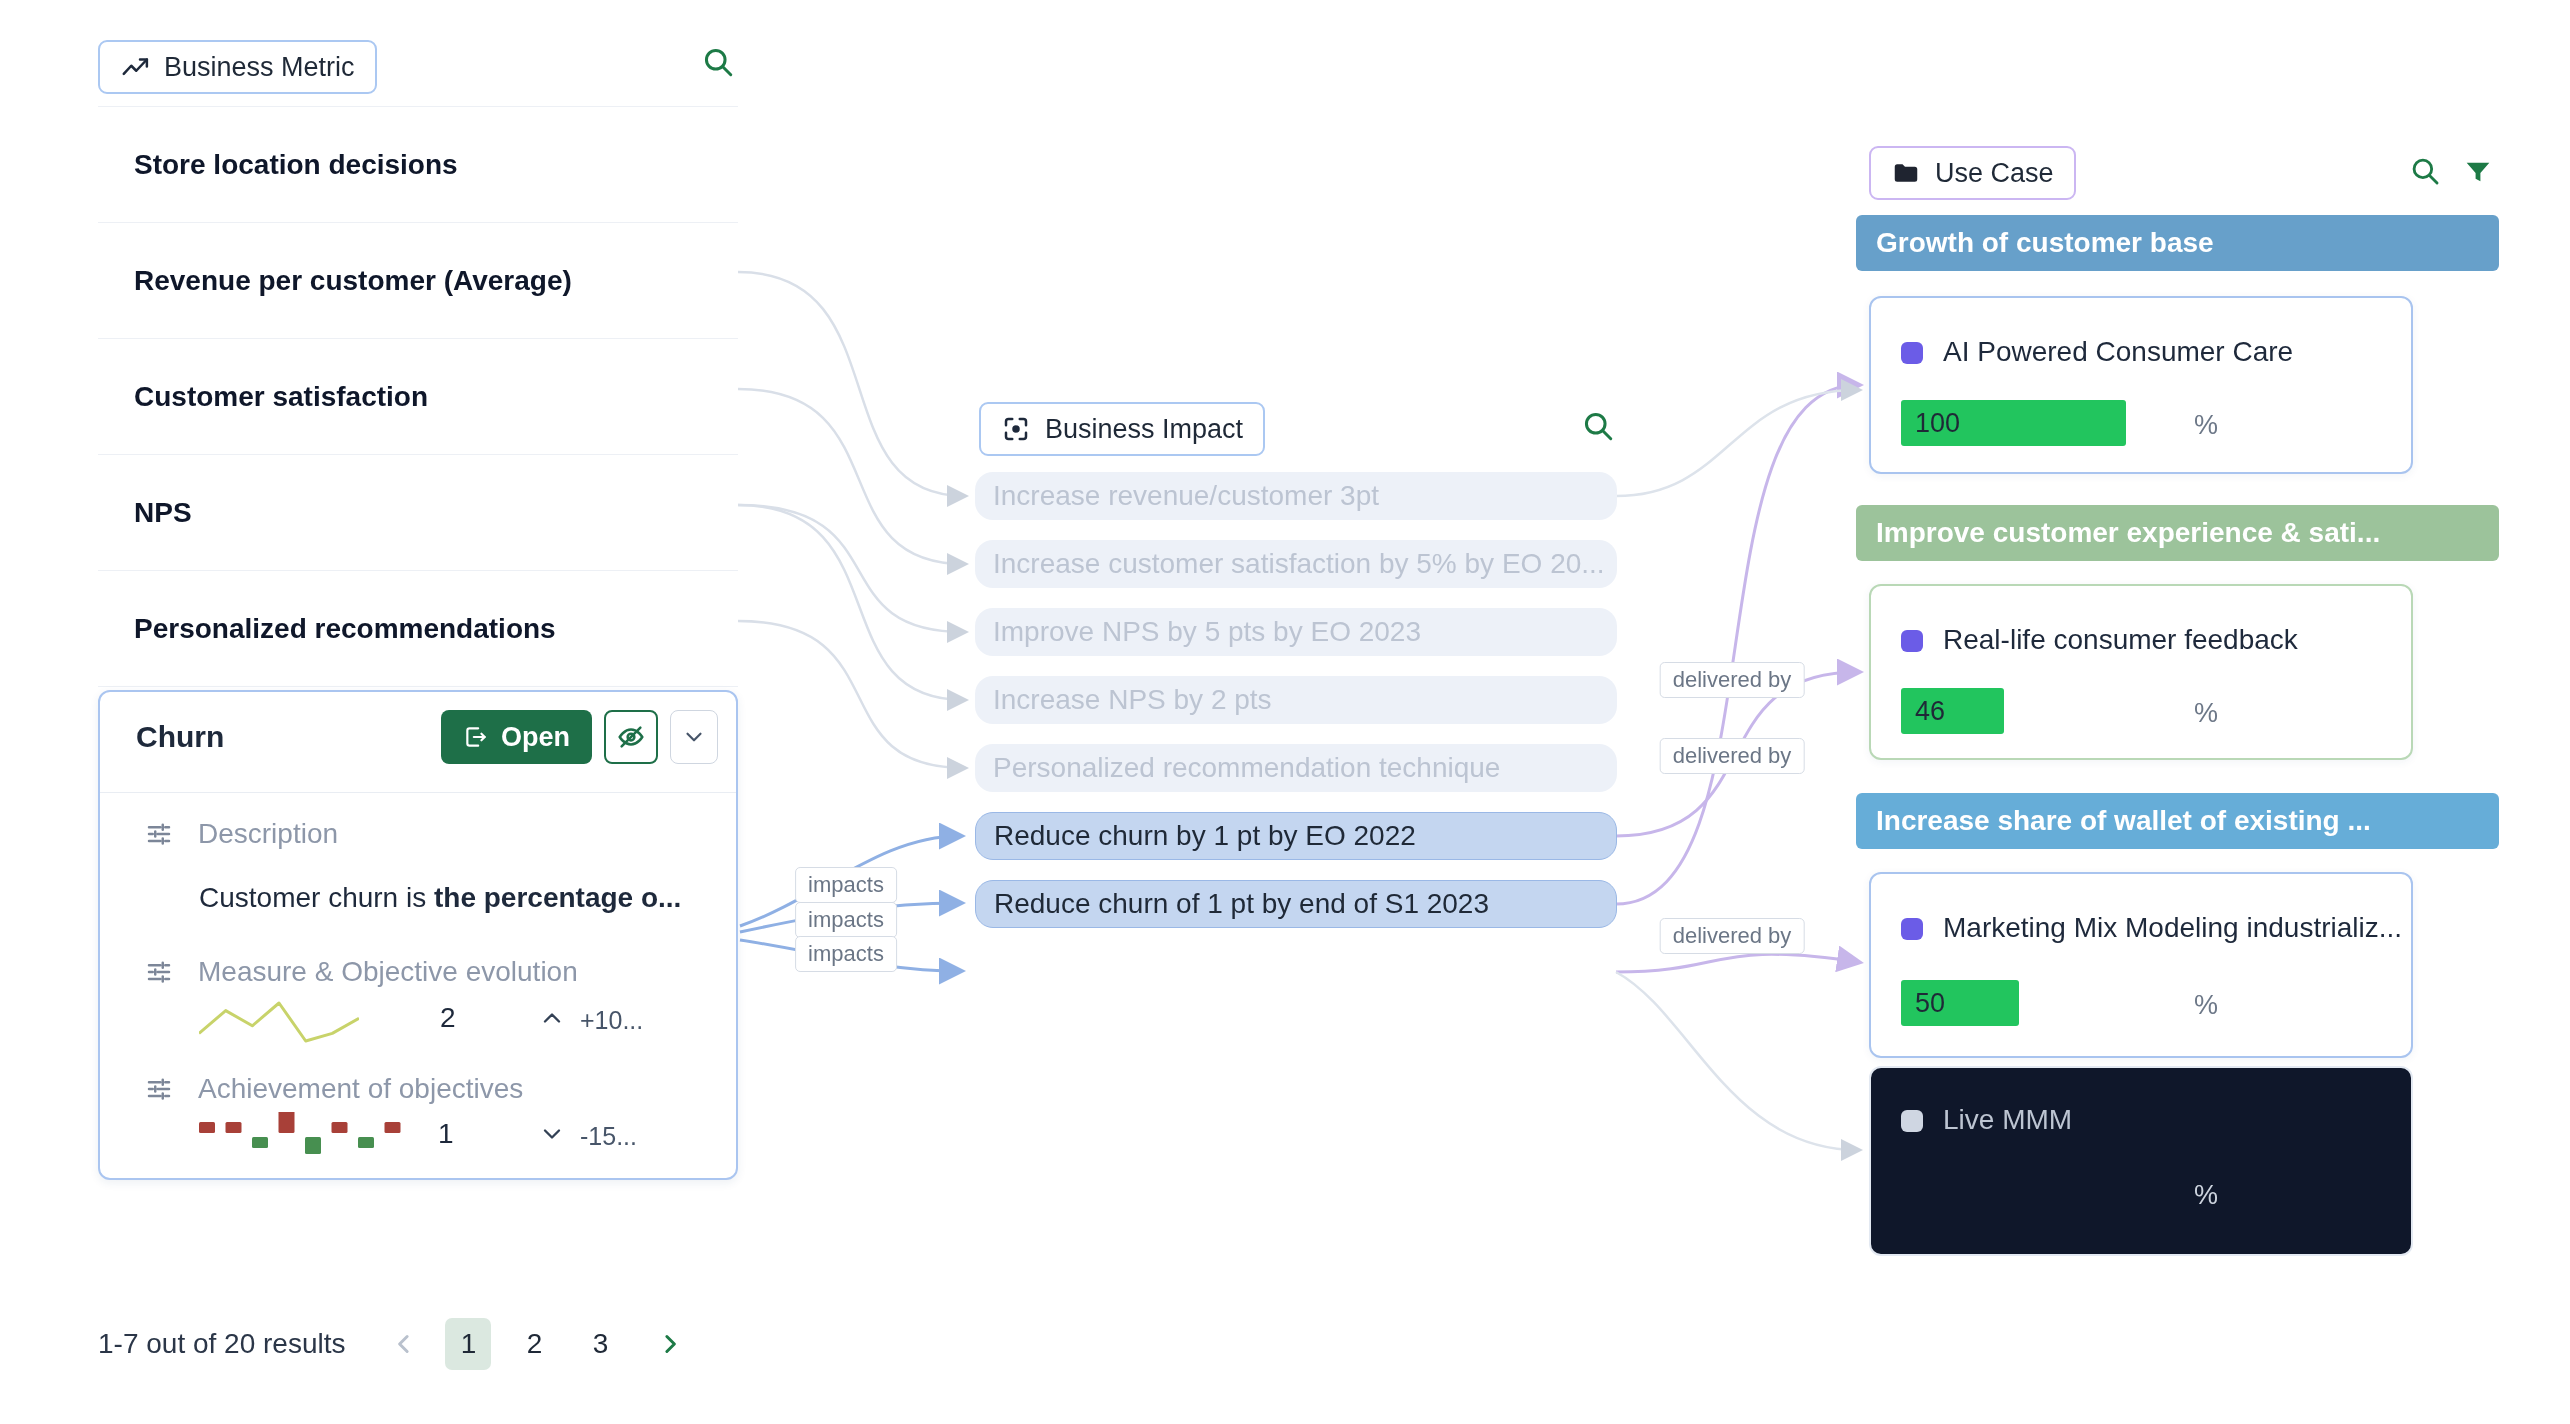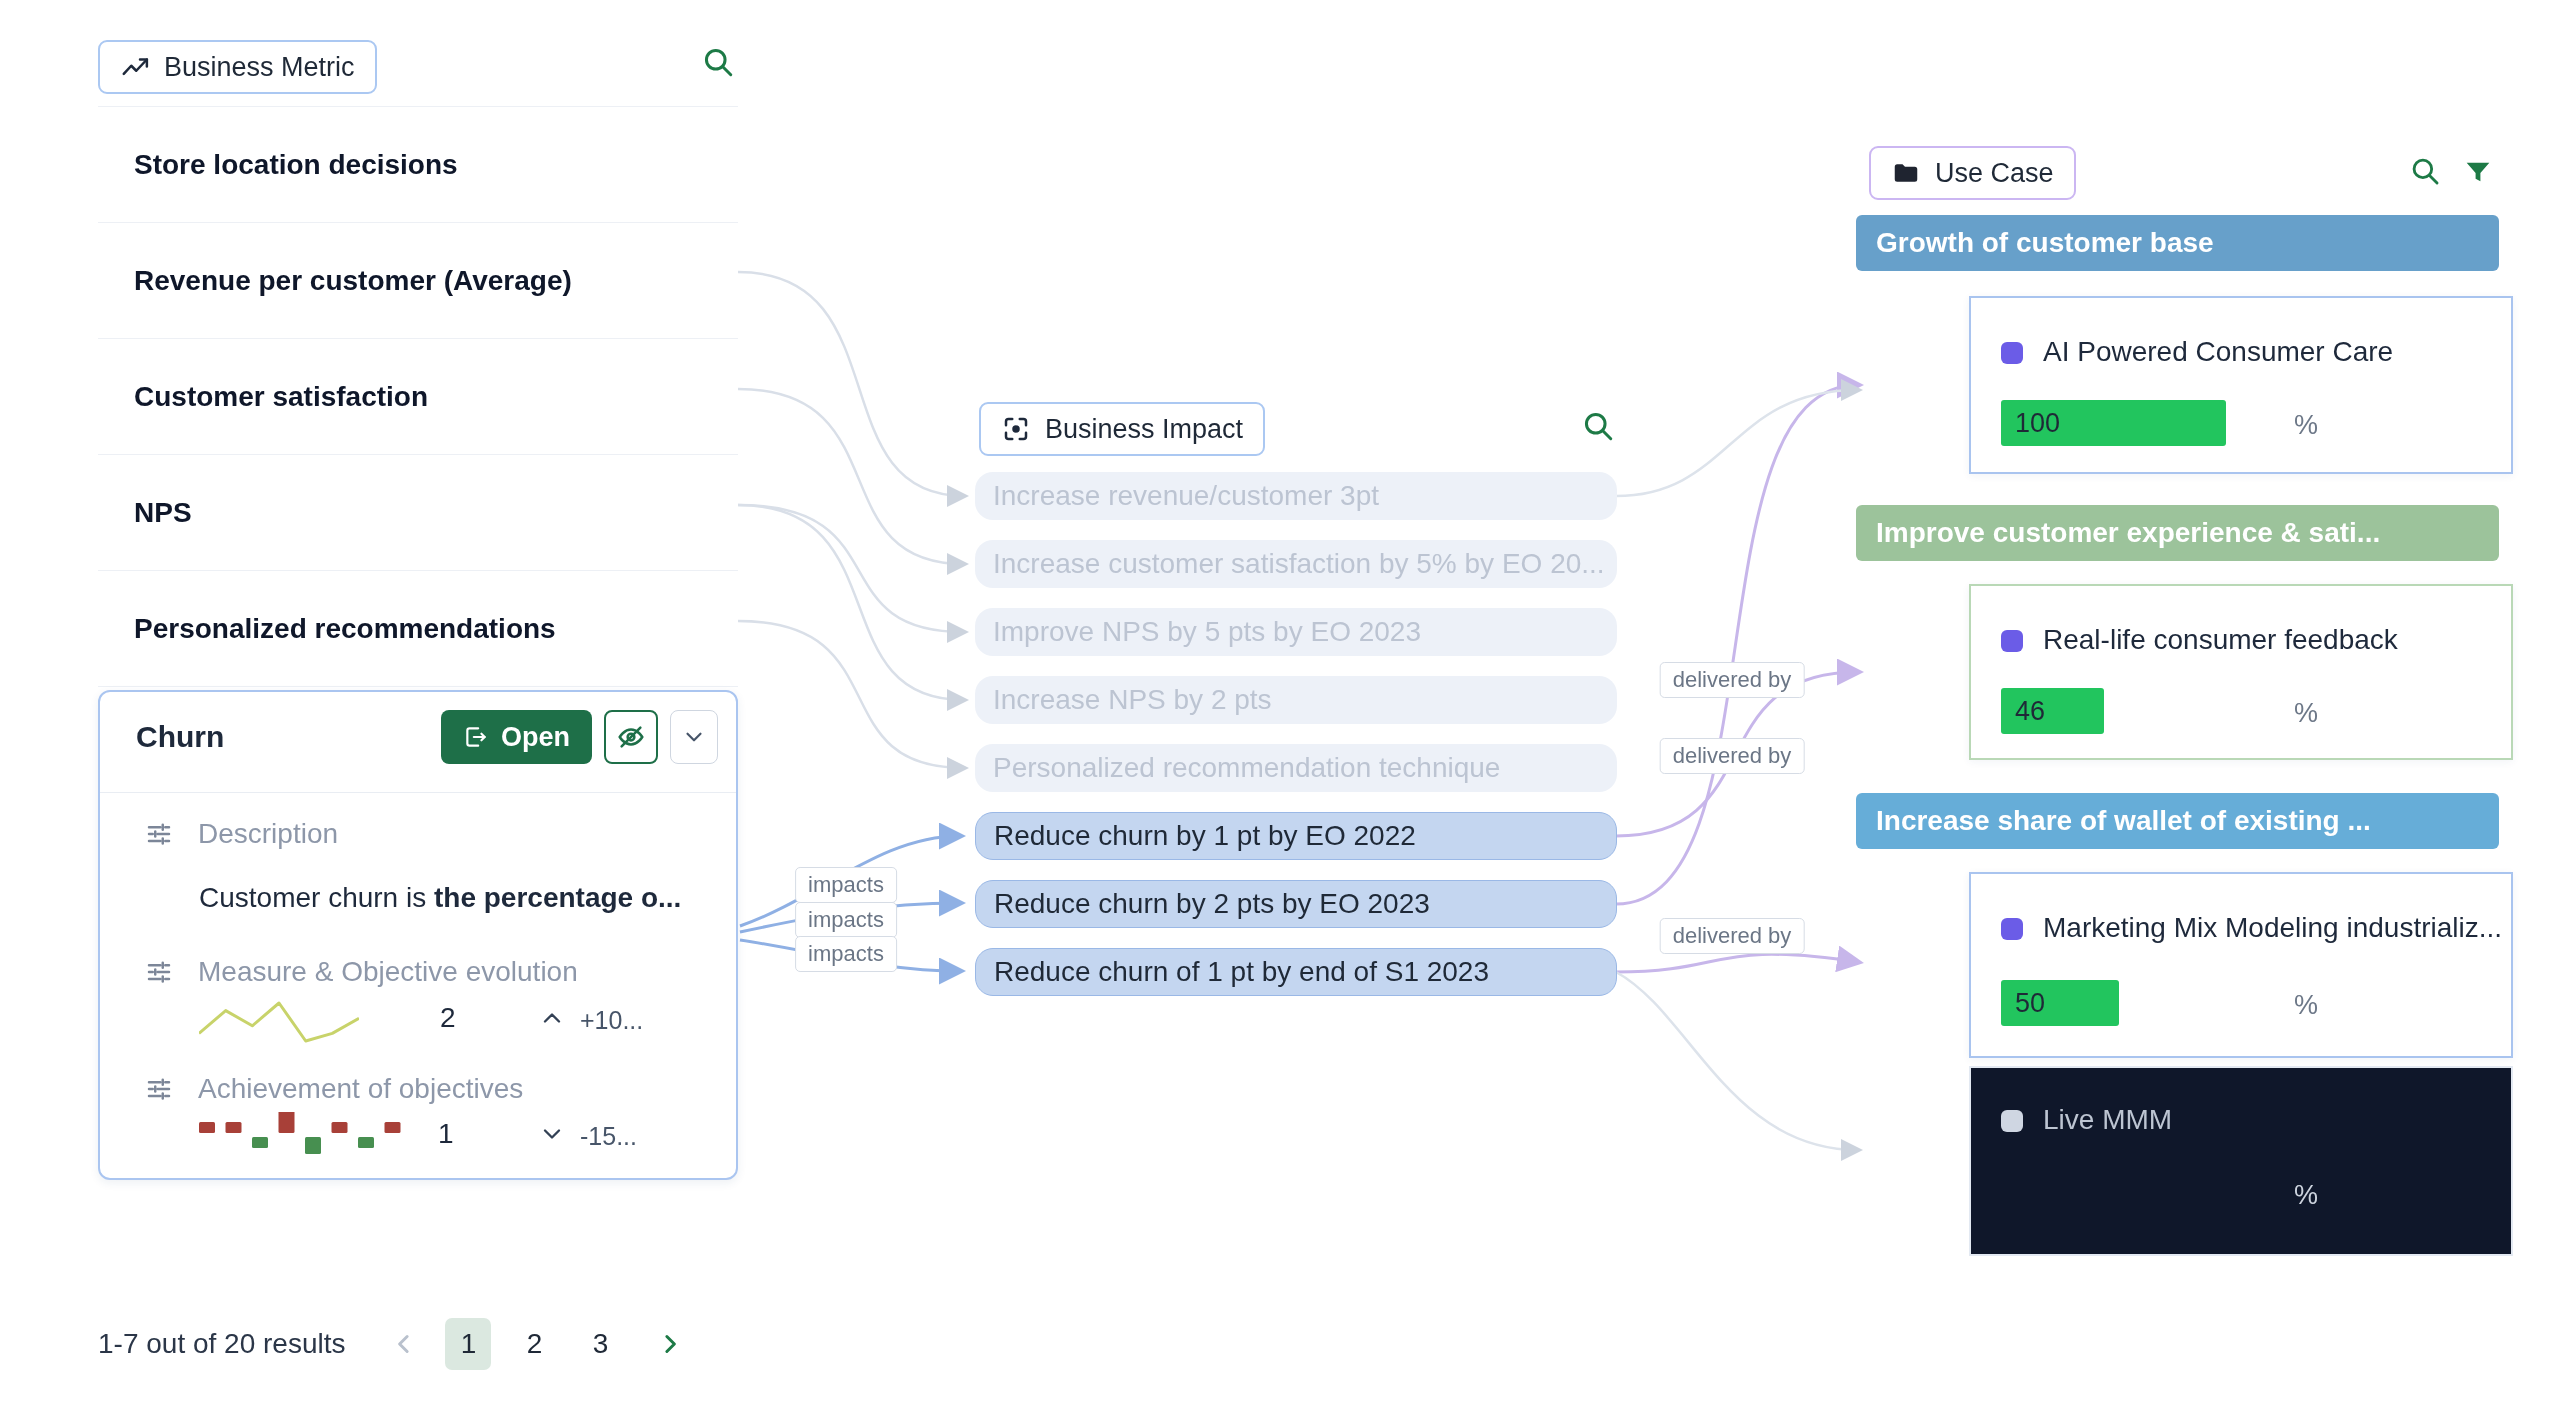--- a/index.html
+++ b/index.html
@@ -55,21 +55,21 @@
   .impact-list{position:absolute;left:975px;top:472px;width:642px;z-index:4;}
   .impact-item{height:48px;border-radius:18px;margin-bottom:20px;font-size:28px;font-weight:500;
                display:flex;align-items:center;padding:0 18px;box-sizing:border-box;white-space:nowrap;overflow:hidden;}
   .impact-item.muted{background:#edf1f8;color:#bcc4d2;}
   .impact-item.hl{background:#c4d6f0;color:#1f2937;border:1px solid #9ab8e6;}
 
   
   .group-hdr{position:absolute;left:1856px;width:643px;height:56px;border-radius:6px;display:flex;
              align-items:center;padding-left:20px;box-sizing:border-box;color:#fff;font-size:28px;
              font-weight:700;z-index:4;white-space:nowrap;overflow:hidden;}
-  .uc-card{position:absolute;left:1969px;width:544px;background:#fff;border-radius:0;z-index:4;
+  .uc-card{position:absolute;left:1869px;width:544px;background:#fff;border-radius:12px;z-index:4;
            box-sizing:border-box;box-shadow:0 2px 8px rgba(30,60,120,.06);}
   .uc-card.blue{border:2px solid #a9c4ef;}
   .uc-card.green{border:2px solid #b9d8b6;}
   .uc-card.disabled{background:#0f172a;border:2px solid #e3e9f2;box-shadow:none;}
   .uc-dot{position:absolute;left:30px;width:22px;height:22px;border-radius:6px;background:#6b5ce7;}
   .uc-dot.gray{background:#cfd6e2;}
   .uc-title{position:absolute;left:72px;font-size:28px;color:#1e293b;white-space:nowrap;overflow:hidden;max-width:520px;}
   .uc-title.muted{color:#bdc5d2;}
   .uc-value{position:absolute;left:30px;height:46px;line-height:46px;background:#22c55e;border:none;
             border-radius:3px;font-size:27px;color:#1f2937;padding-left:14px;box-sizing:border-box;}
@@ -268,21 +268,20 @@
       </svg>
   </button>
 
   <div class="impact-list">
     <div class="impact-item muted">Increase revenue/customer 3pt</div>
     <div class="impact-item muted">Increase customer satisfaction by 5% by EO 20...</div>
     <div class="impact-item muted">Improve NPS by 5 pts by EO 2023</div>
     <div class="impact-item muted">Increase NPS by 2 pts</div>
     <div class="impact-item muted">Personalized recommendation technique</div>
     <div class="impact-item hl">Reduce churn by 1 pt by EO 2022</div>
-    <div class="impact-item hl">Reduce churn by 2 pts by EO 2023</div>
     <div class="impact-item hl">Reduce churn of 1 pt by end of S1 2023</div>
   </div>
 
   <div class="chip purple" style="left:1869px;top:146px">
     <span style="line-height:0">
       <svg width="30" height="30" viewBox="0 0 24 24">
           <path d="M3 7a2 2 0 012-2h4.2l2 2H19a2 2 0 012 2v8a2 2 0 01-2 2H5a2 2 0 01-2-2V7z" fill="#1f2430"></path>
         </svg>
     </span>
     <span>Use Case</span>

